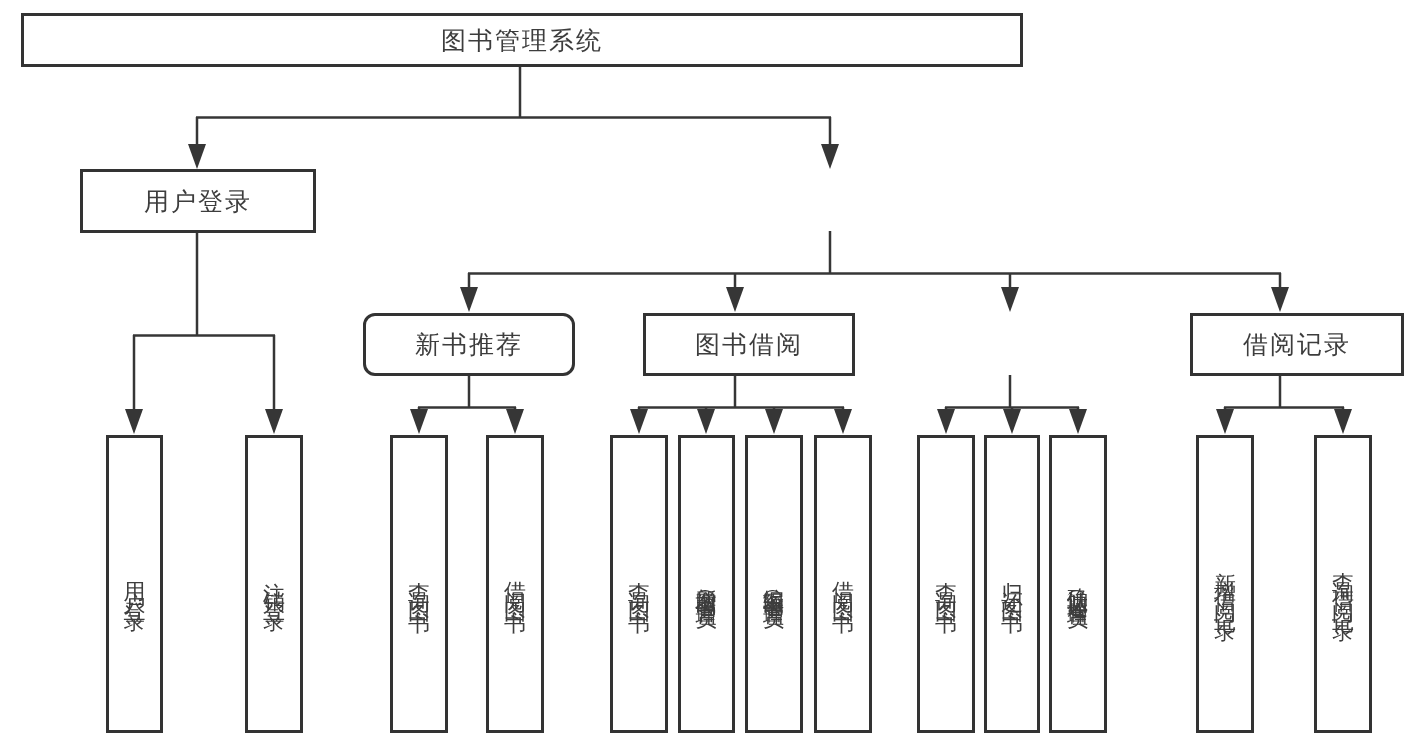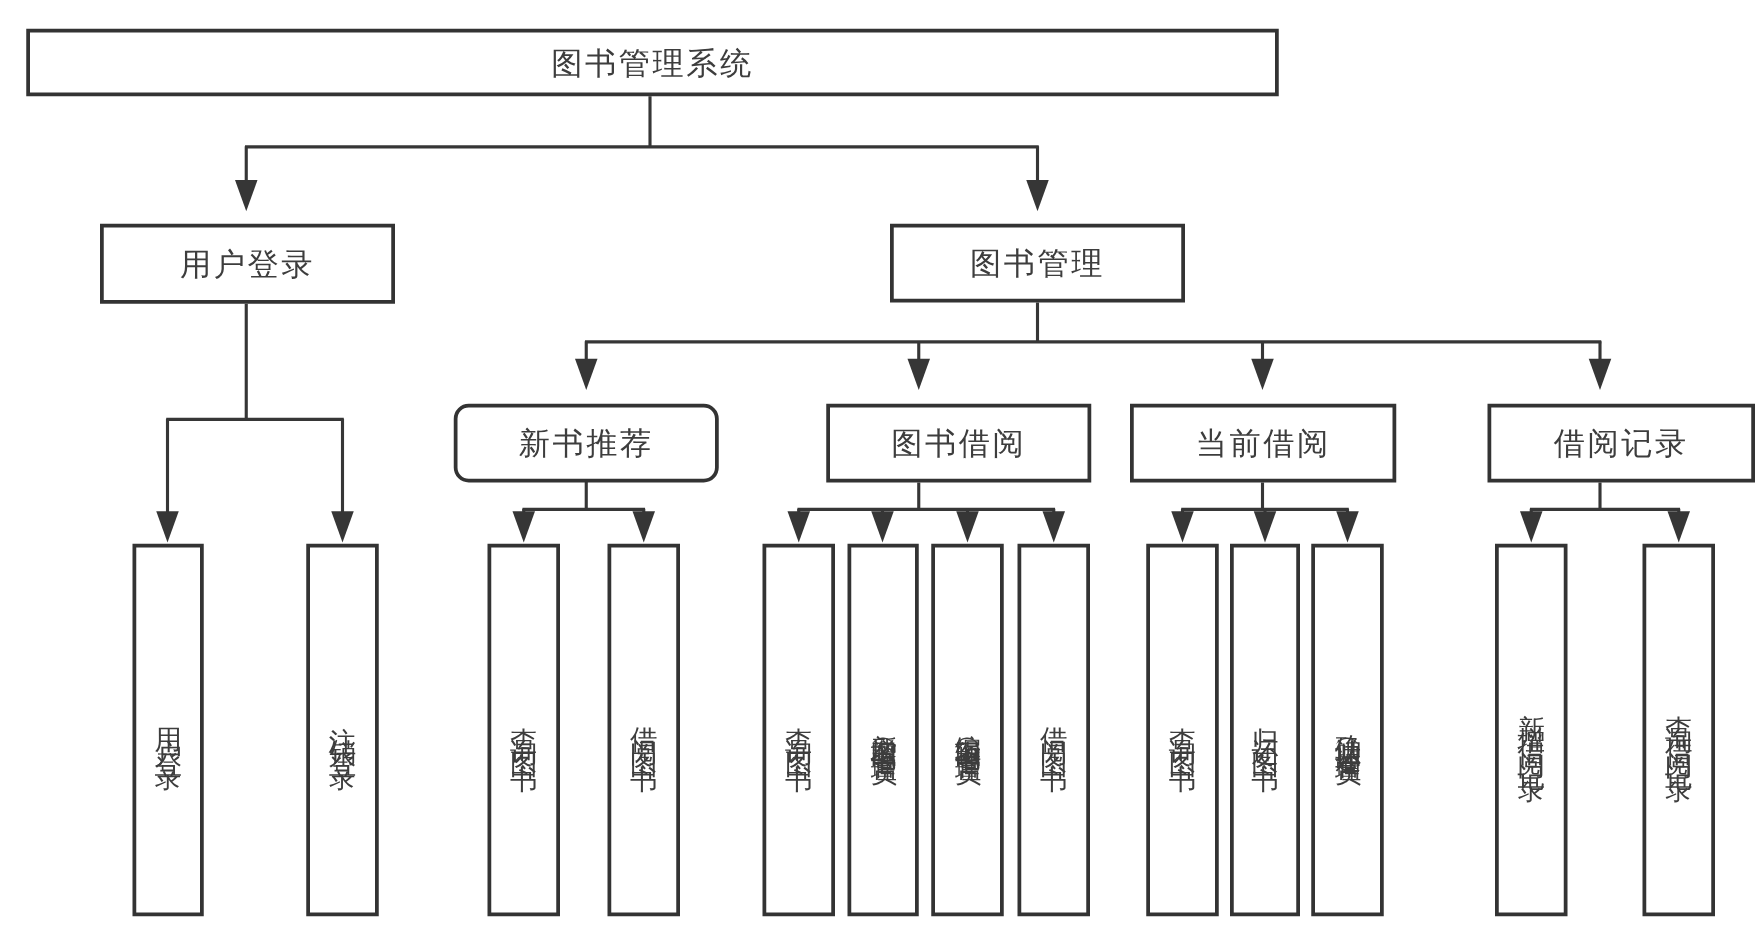--- a/index.html
+++ b/index.html
@@ -19,21 +19,20 @@
   }
   .hbox {
     position: absolute;
     box-sizing: border-box;
     border: 3px solid #333333;
     background: #ffffff;
     display: flex;
     align-items: center;
     justify-content: center;
     z-index: 1;
-    margin-top: 10px;
   }
   .hlabel {
     font-size: 25px;
     letter-spacing: 2px;
     color: #3d3d3d;
     white-space: nowrap;
   }
   .vbox {
     position: absolute;
     top: 435px;
@@ -144,32 +143,26 @@
     </g>
   </svg>
 
   <div class="hbox" style="left:21px; top:13px; width:1002px; height:54px;">
     <span class="hlabel">图书管理系统</span>
   </div>
 
   <div class="hbox" style="left:80px; top:169px; width:236px; height:64px;">
     <span class="hlabel">用户登录</span>
   </div>
-  <div class="hbox" style="left:712px; top:169px; width:236px; height:63px;">
-    <span class="hlabel">图书管理</span>
-  </div>
 
   <div class="hbox" style="left:363px; top:313px; width:212px; height:63px;border-radius:12px;">
     <span class="hlabel">新书推荐</span>
   </div>
-  <div class="hbox" style="left:661px; top:313px; width:212px; height:63px;">
+  <div class="hbox" style="left:643px; top:313px; width:212px; height:63px;">
     <span class="hlabel">图书借阅</span>
-  </div>
-  <div class="hbox" style="left:904px; top:313px; width:213px; height:63px;">
-    <span class="hlabel">当前借阅</span>
   </div>
   <div class="hbox" style="left:1190px; top:313px; width:214px; height:63px;">
     <span class="hlabel">借阅记录</span>
   </div>
 
   <div class="vbox" style="left:106px; width:57px;">
     <span class="vlabel">用户登录</span>
   </div>
   <div class="vbox" style="left:245px; width:58px;">
     <span class="vlabel">注销登录</span>

